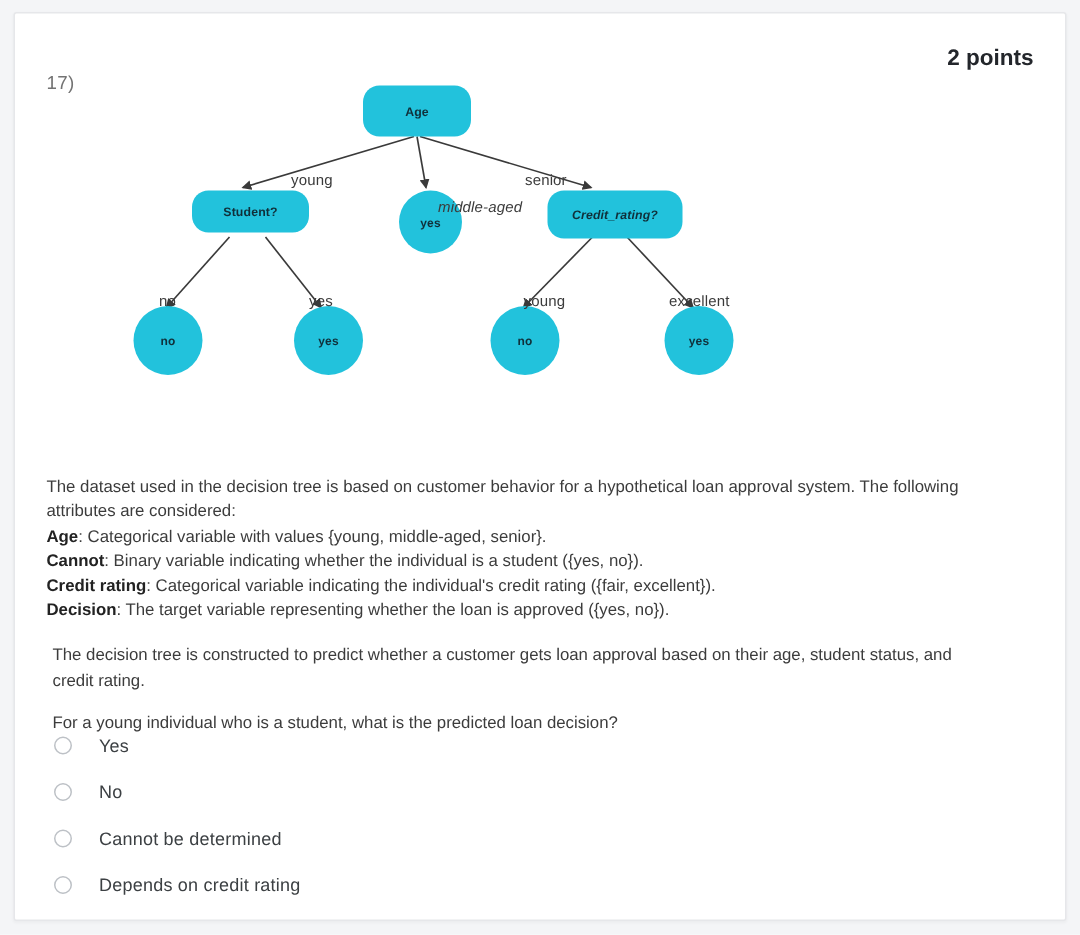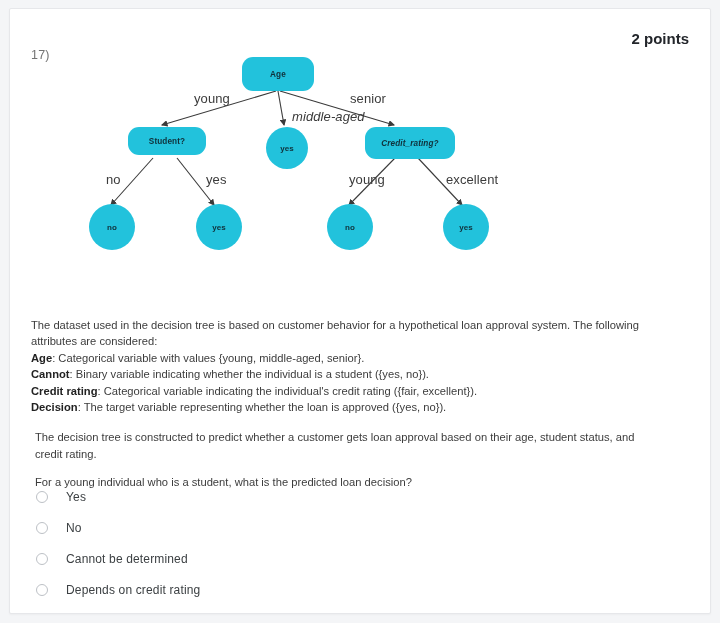--- a/index.html
+++ b/index.html
@@ -66,24 +66,25 @@
     font-size: 8.2px;
     font-weight: bold;
     letter-spacing: 0.1px;
     box-sizing: border-box;
   }
   .node.internal { border-radius: 11px; }
   .node.leaf { border-radius: 50%; font-weight: bold; }
 
   .edge-label {
     position: absolute;
-    font-size: 13px;
+    font-size: 10px;
     color: #3b3b3b;
     white-space: nowrap;
     letter-spacing: 0.1px;
+    margin-top: 24px;
   }
 
   
   .body-text {
     position: absolute;
     left: 21px;
     top: 308px;
     width: 632px;
     font-size: 11.2px;
     line-height: 16.4px;

